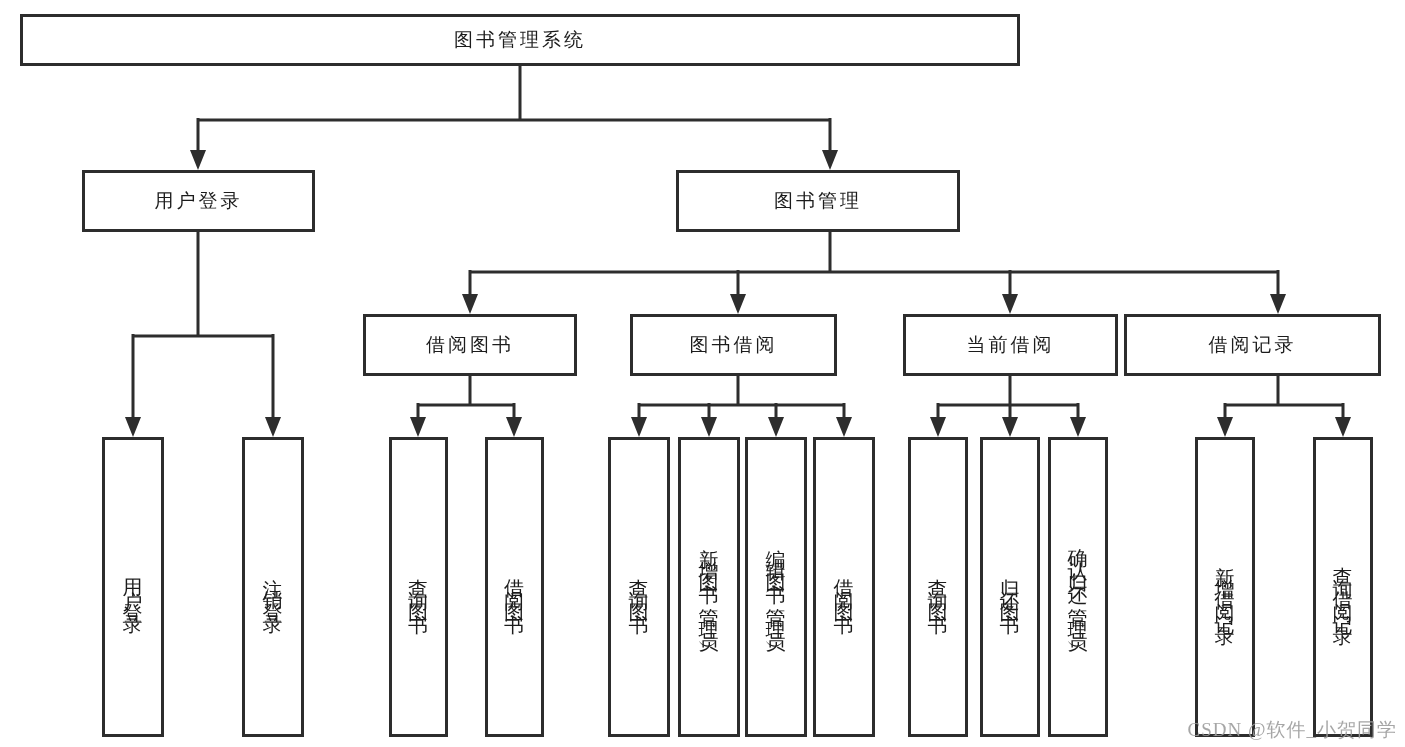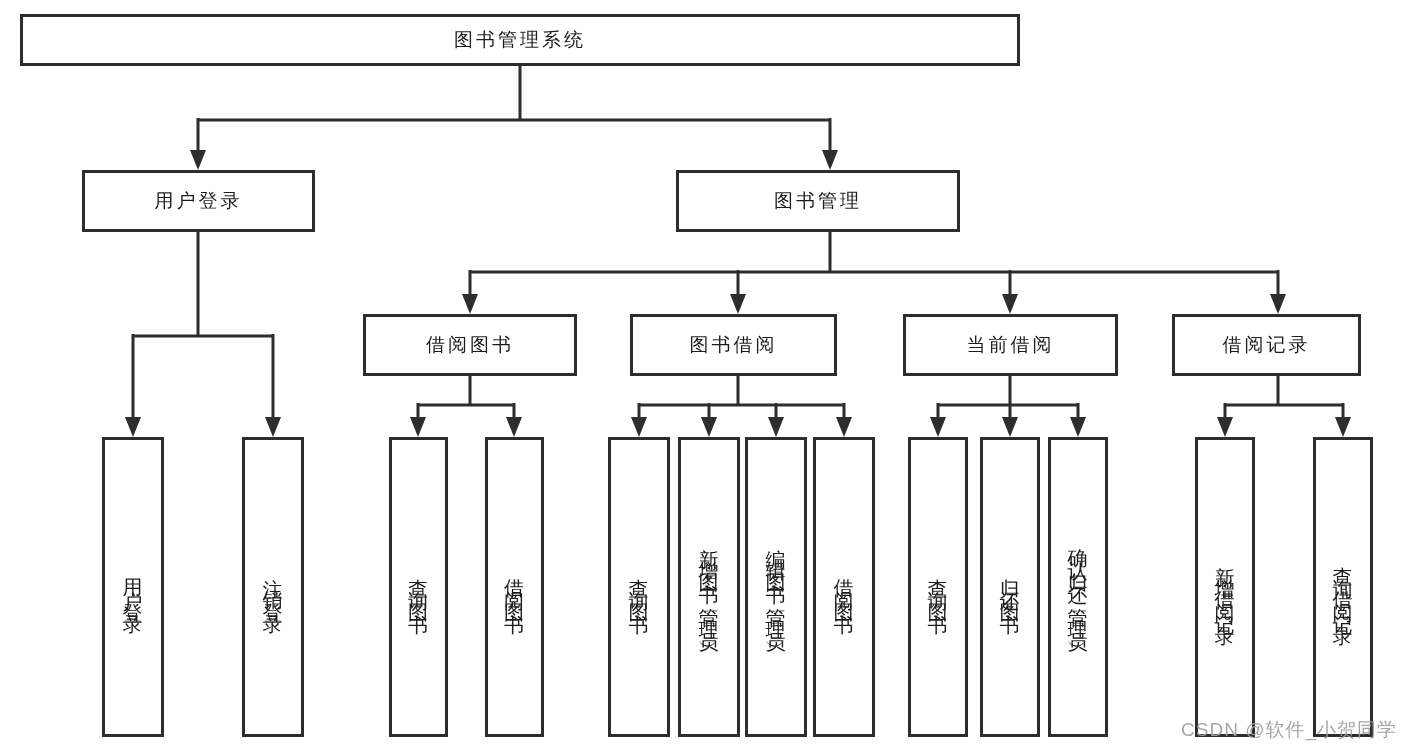--- a/index.html
+++ b/index.html
@@ -32,20 +32,21 @@
     color:#1c1c1c;
   }
   .watermark{
     position:absolute;
     right:8px;bottom:4px;
     font-size:19px;
     color:rgba(158,158,158,0.92);
     letter-spacing:1px;
     z-index:2;
     white-space:nowrap;
+    font-family:Liberation Serif, serif;
   }
 </style>
 </head>
 <body>
 
 <div class="canvas">
 
   <svg class="connectors" width="1405" height="747" viewBox="0 0 1405 747">
     <g stroke="#2d2d2d" stroke-width="3" fill="none">
 
@@ -99,21 +100,21 @@
 
   <div class="node h" style="left:363px;top:314px;width:214px;height:62px">
     <span>借阅图书</span>
   </div>
   <div class="node h" style="left:630px;top:314px;width:207px;height:62px">
     <span>图书借阅</span>
   </div>
   <div class="node h" style="left:903px;top:314px;width:215px;height:62px">
     <span>当前借阅</span>
   </div>
-  <div class="node h" style="left:1172px;top:314px;width:189px;height:62px">
+  <div class="node h" style="left:1124px;top:314px;width:257px;height:62px">
     <span>借阅记录</span>
   </div>
 
   <div class="node v" style="left:102px;top:437px;width:62px;height:300px">
     <span class="vtext">用户登录</span>
   </div>
   <div class="node v" style="left:242px;top:437px;width:62px;height:300px">
     <span class="vtext">注销登录</span>
   </div>
 

